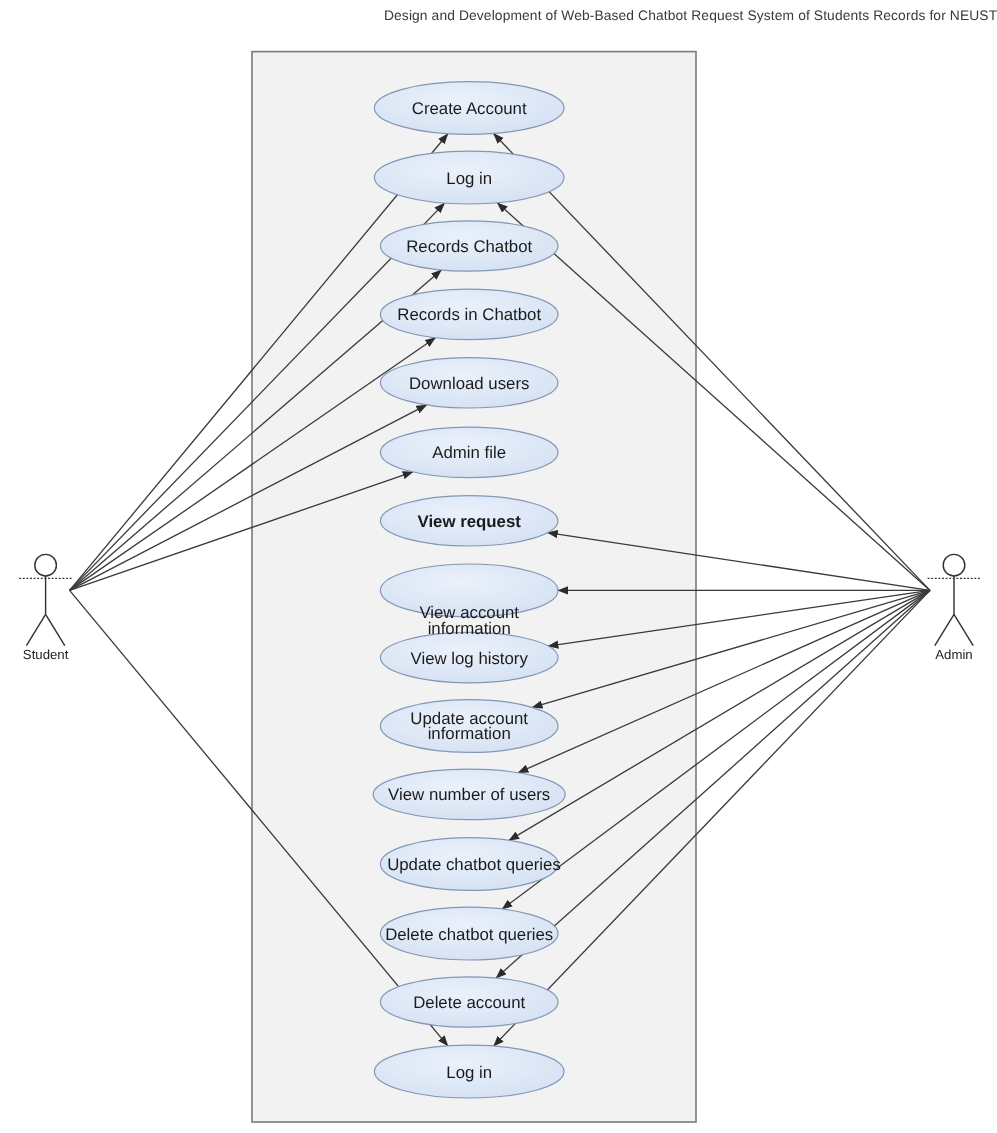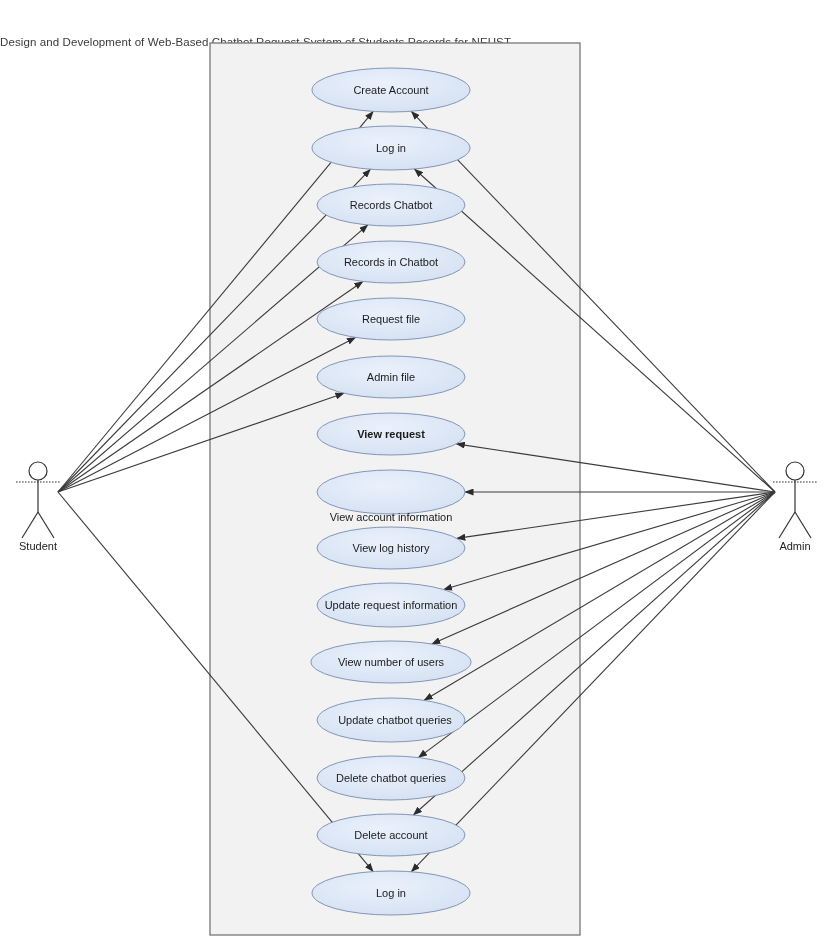--- a/index.html
+++ b/index.html
@@ -1,25 +1,25 @@
 <!DOCTYPE html>
 <html><head>
 <meta charset="utf-8">
 <style>
   html,body{margin:0;padding:0;background:#ffffff;}
   body{width:831px;height:944px;font-family:"Liberation Sans",sans-serif;overflow:hidden;}
   #stage{position:relative;width:831px;height:944px;background:#ffffff;}
   #diagram-title{
-    position:absolute;left:0;top:8px;width:831px;text-align:left;
-    font-size:11.5px;color:#3a3a3a;letter-spacing:.1px;white-space:nowrap;margin-top:28px;
+    position:absolute;left:0;top:8px;width:831px;text-align:right;
+    font-size:11.5px;color:#3a3a3a;letter-spacing:.1px;white-space:nowrap;
   }
   #svg-layer{position:absolute;left:0;top:0;width:831px;height:944px;}
   .uc-label{
     position:absolute;display:flex;align-items:center;justify-content:center;
-    text-align:center;font-size:11px;color:#1b1b1b;line-height:13px;
+    text-align:center;font-size:14px;color:#1b1b1b;line-height:13px;
     pointer-events:none;
   }
   .actor-label{
     position:absolute;text-align:center;font-size:11px;color:#222;white-space:nowrap;
   }
 </style>
 </head>
 <body>
 
 <div id="stage">
@@ -92,26 +92,26 @@
           <line x1="795" y1="512" x2="811" y2="538" stroke="#333" stroke-width="1.2"></line>
         </g>
       </g>
   </svg>
 
   <div id="label-layer">
       <div class="uc-label" style="left: 312px; top: 68px; width: 158px; height: 44px;">Create Account</div>
       <div class="uc-label" style="left: 312px; top: 126px; width: 158px; height: 44px;">Log in</div>
       <div class="uc-label" style="left: 317px; top: 184px; width: 148px; height: 42px;">Records Chatbot</div>
       <div class="uc-label" style="left: 317px; top: 241px; width: 148px; height: 42px;">Records in Chatbot</div>
-      <div class="uc-label" style="left: 317px; top: 298px; width: 148px; height: 42px;">Request file</div>
+      <div class="uc-label" style="left: 317px; top: 298px; width: 148px; height: 42px;">Download users</div>
       <div class="uc-label" style="left: 317px; top: 356px; width: 148px; height: 42px;">Admin file</div>
       <div class="uc-label" style="left: 317px; top: 413px; width: 148px; height: 42px; font-weight: bold;">View request</div>
       <div class="uc-label" style="left: 317px; top: 495px; width: 148px; height: 44px;">View account information</div>
       <div class="uc-label" style="left: 317px; top: 527px; width: 148px; height: 42px;">View log history</div>
-      <div class="uc-label" style="left: 317px; top: 583px; width: 148px; height: 44px;">Update request information</div>
+      <div class="uc-label" style="left: 317px; top: 583px; width: 148px; height: 44px;">Update account information</div>
       <div class="uc-label" style="left: 311px; top: 641px; width: 160px; height: 42px;">View number of users</div>
       <div class="uc-label" style="left: 321px; top: 698px; width: 148px; height: 44px;">Update chatbot queries</div>
       <div class="uc-label" style="left: 317px; top: 756px; width: 148px; height: 44px;">Delete chatbot queries</div>
       <div class="uc-label" style="left: 317px; top: 814px; width: 148px; height: 42px;">Delete account</div>
       <div class="uc-label" style="left: 312px; top: 871px; width: 158px; height: 44px;">Log in</div>
       <div class="actor-label" style="left: -12px; top: 540px; width: 100px;">Student</div>
       <div class="actor-label" style="left: 745px; top: 540px; width: 100px;">Admin</div>
     </div>
 </div>
 

